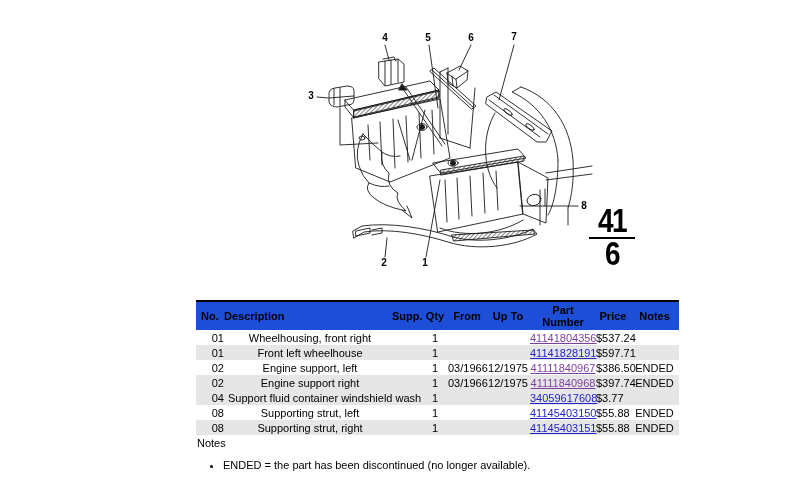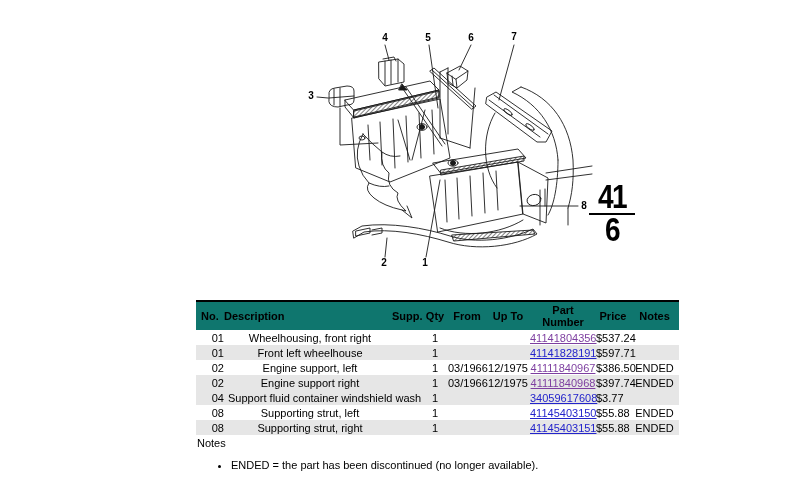--- a/index.html
+++ b/index.html
@@ -5,47 +5,47 @@
   html,body{margin:0;padding:0;background:#fff;width:800px;height:500px;overflow:hidden;
     font-family:"Liberation Sans","DejaVu Sans",sans-serif;color:#000;}
   .page{position:relative;width:800px;height:500px;background:#fff;}
 
   
   .diagram{position:absolute;left:290px;top:10px;width:350px;height:285px;}
   .diagram svg{position:absolute;left:0;top:0;}
   .callout{position:absolute;transform:translate(-50%,-50%);font-size:10px;font-weight:bold;
     line-height:1;background:#fff;padding:0 1px;}
 
-  .plate{position:absolute;left:588px;top:183px;width:48px;text-align:center;}
+  .plate{position:absolute;left:588px;top:207px;width:48px;text-align:center;}
   .plate .num{font-weight:bold;font-size:33px;line-height:28px;letter-spacing:-2px;
     transform:scaleX(.85);transform-origin:center;}
   .plate .rule{border-top:2.5px solid #000;margin:2px 1px 1px 1px;}
 
   
   .parts-table{position:absolute;left:196px;top:300px;width:483px;border-collapse:collapse;
     table-layout:fixed;font-size:11px;}
-  .parts-table thead tr{background:#0f766e;border-top:2px solid #000;}
+  .parts-table thead tr{background:#1d4ed8;border-top:2px solid #000;}
   .parts-table th{font-weight:bold;padding:2px 0;height:12px;}
   .parts-table td{padding:1.5px 0;height:12px;white-space:nowrap;}
   .parts-table tr.alt{background:#e6e6e6;}
   th.col-no{text-align:left;padding-left:5px;}
   td.col-no{text-align:right;padding-left:7px;}
   th.col-description{text-align:left;}
   td.col-description{text-align:center;padding-left:4px;}
   .col-supp,.col-qty,.col-from,.col-up-to,.col-part-number,.col-notes{text-align:center;}
   th.col-price{text-align:center;}
   td.col-price{text-align:left;padding-right:8px;}
   .parts-table a{color:#2323cb;text-decoration:underline;}
   .parts-table a.visited{color:#7d3fa0;text-align:center;}
 
   
   .notes-block{position:absolute;left:197px;top:437px;font-size:11px;}
   .notes-block .notes-title{margin:0 0 10px 0;font-weight:normal;font-size:11px;}
   .notes-block ul{margin:0;padding-left:26px;}
-  .notes-block li{margin:8px;}
+  .notes-block li{margin:0;}
 </style>
 </head>
 <body>
 
 <div class="page">
 
   <div class="diagram" id="diagram">
     <svg width="350" height="285" viewBox="0 0 350 285">
       <defs>
         <pattern id="hatch" width="3" height="3" patternUnits="userSpaceOnUse" patternTransform="rotate(45)">

